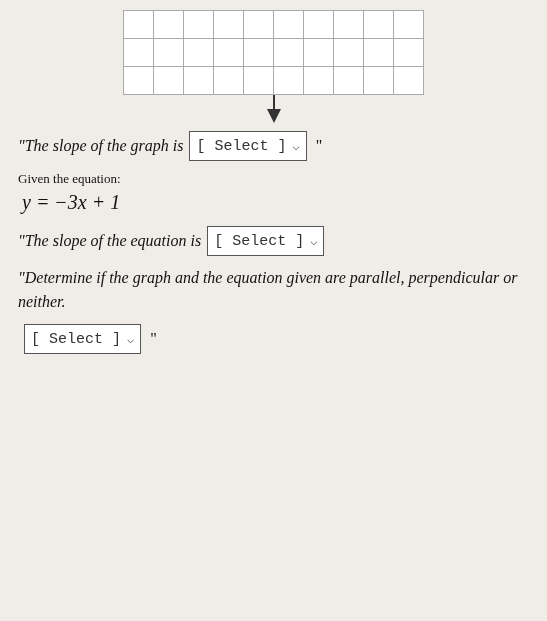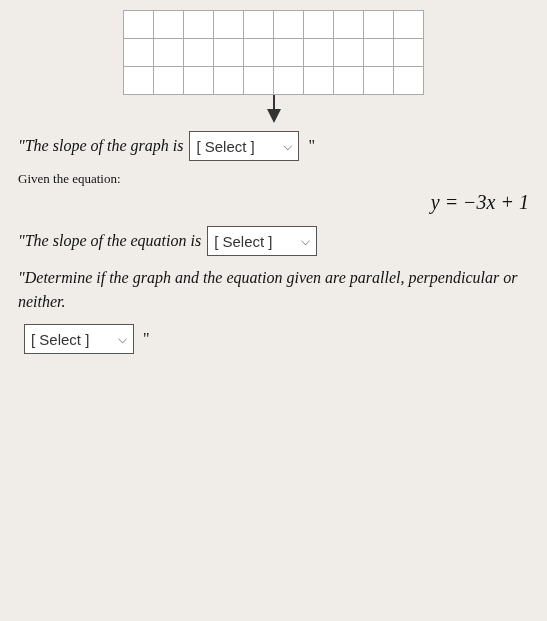--- a/index.html
+++ b/index.html
@@ -67,21 +67,21 @@
     .select-dropdown {
       display: inline-flex;
       align-items: center;
       border: 1px solid #555;
       background: white;
       padding: 3px 6px;
       margin: 0 6px;
       min-width: 110px;
       cursor: pointer;
       font-size: 15px;
-      font-family: Liberation Sans, sans-serif;
+      font-family: Liberation Mono, monospace;
       height: 30px;
     }
 
     .select-dropdown span.label {
       flex: 1;
       color: #333;
     }
 
     .select-dropdown span.chevron {
       margin-left: 6px;
@@ -92,21 +92,20 @@
     .given-label {
       font-size: 13px;
       margin-bottom: 4px;
     }
 
     .equation {
       font-size: 20px;
       font-style: italic;
       margin-bottom: 10px;
       margin-left: 4px;
-      text-align: right;
     }
 
     .determine-text {
       font-size: 16px;
       font-style: italic;
       margin-bottom: 10px;
       line-height: 1.5;
     }
 
     .select-row {

